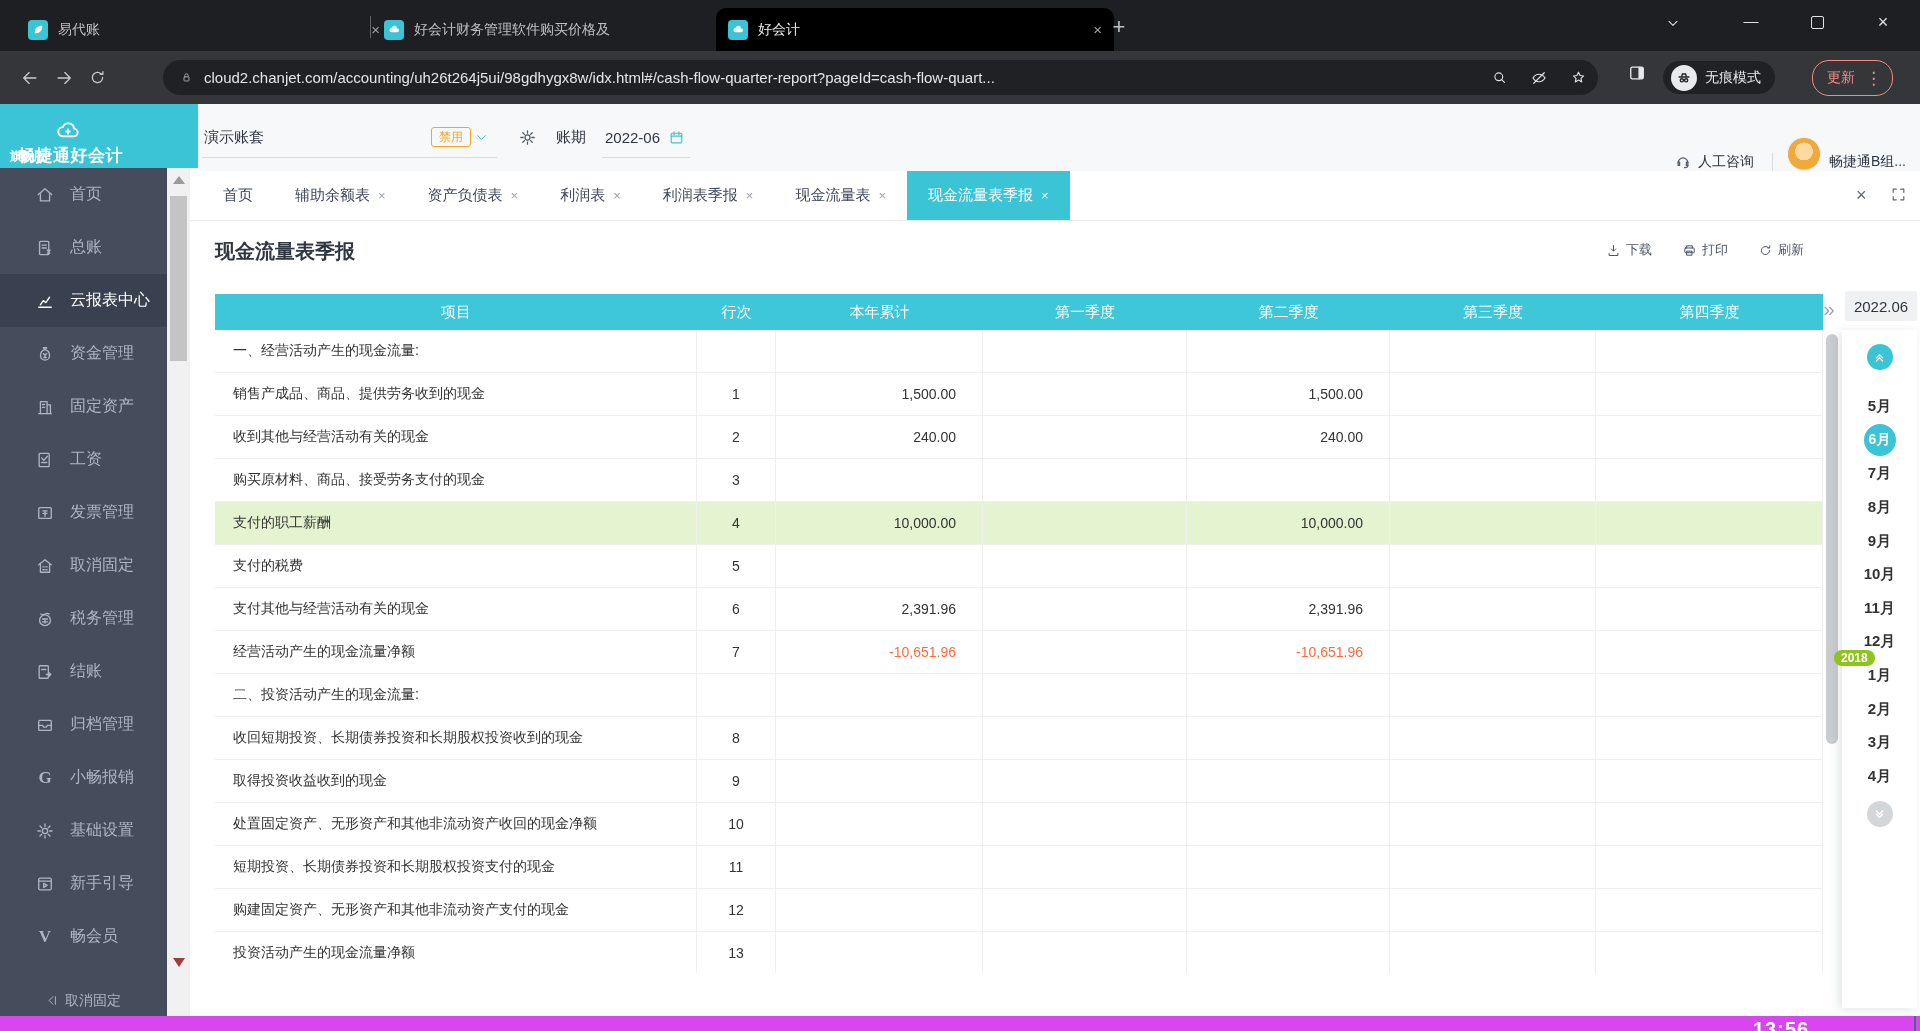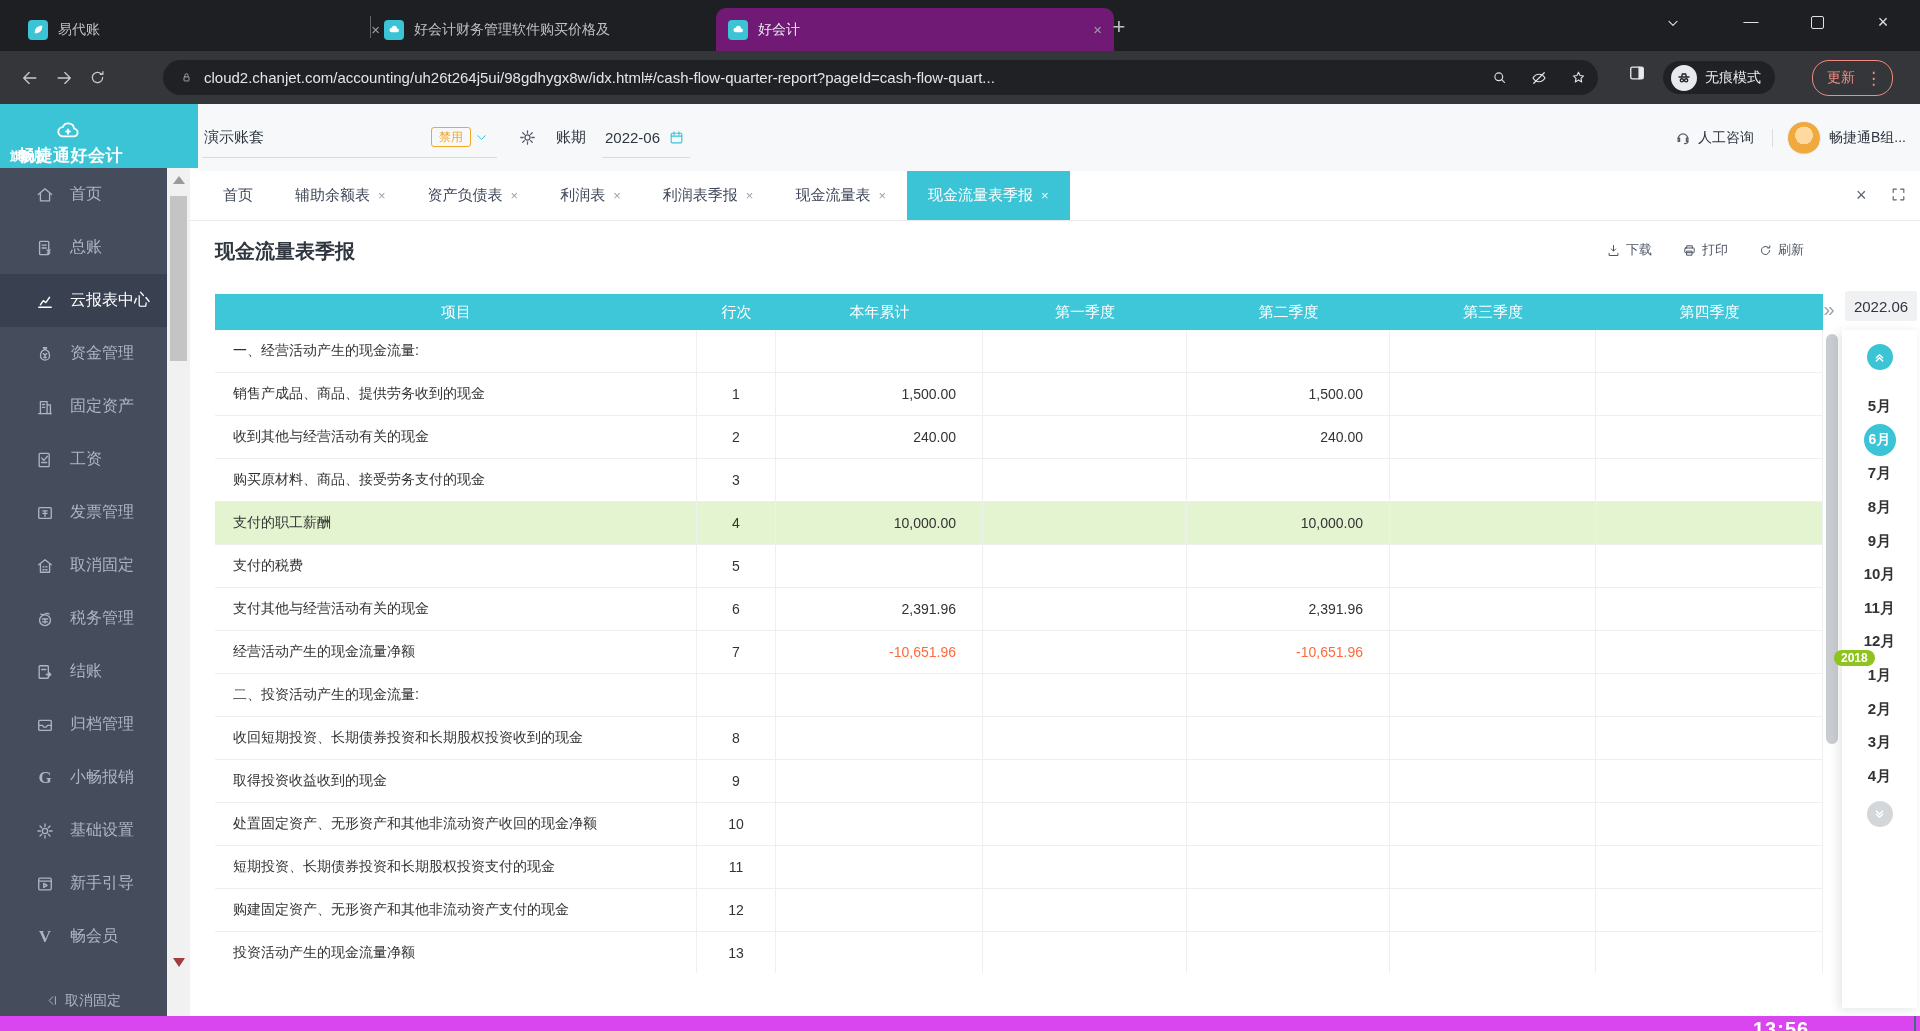--- a/index.html
+++ b/index.html
@@ -6,21 +6,21 @@
   body{width:1920px;height:1031px;overflow:hidden;position:relative;background:#fff;
        font-family:"Liberation Sans","DejaVu Sans",sans-serif;-webkit-font-smoothing:antialiased;}
   .abs{position:absolute;}
   svg{display:block;}
   .ic{stroke:currentColor;fill:none;stroke-width:1.6;stroke-linecap:round;stroke-linejoin:round;}
 
   
   #btabbar{left:0;top:0;width:1920px;height:51px;background:#1e1f23;}
   .btab{position:absolute;top:8px;height:43px;display:flex;align-items:center;padding:0 12px;
         color:#bdc1c6;font-size:14px;border-radius:10px 10px 0 0;}
-  .btab.active{background:#701a75;color:#e8eaed;justify-content:center;}
+  .btab.active{background:#000000;color:#e8eaed;justify-content:center;}
   .btab .fav{width:20px;height:20px;border-radius:4px;background:#3bc4d6;margin-right:10px;flex:0 0 auto;
              display:flex;align-items:center;justify-content:center;}
   .btab .t{flex:1;white-space:nowrap;overflow:hidden;text-overflow:ellipsis;}
   .btab .x{margin-left:10px;color:#9aa0a6;font-size:15px;flex:0 0 auto;cursor:pointer;}
   .tabdiv{position:absolute;top:16px;width:1px;height:22px;background:#5f6368;}
   .winbtn{position:absolute;top:12px;color:#dee1e6;font-size:15px;width:30px;text-align:center;}
   #btn-max{top:15px;}
   #btn-max span{display:inline-block;width:11px;height:11px;border:1.5px solid #dee1e6;border-radius:2px;}
 
   #urlbar{left:0;top:51px;width:1920px;height:53px;background:#35363a;display:flex;align-items:center;}
@@ -42,21 +42,21 @@
   
   #logo{left:0;top:104px;width:198px;height:64px;background:#3bc4d6;color:#fff;}
   #logo .row{position:absolute;left:12px;top:14px;display:flex;align-items:center;flex-direction:column;}
   #logo .nm{font-size:17px;font-weight:bold;margin-left:6px;letter-spacing:.5px;}
   #logo .ed{position:absolute;left:10px;top:44px;font-size:12px;font-weight:bold;}
   #appheader{left:198px;top:104px;width:1722px;height:67px;background:#f7f8fa;}
   .hline{position:absolute;height:1px;background:#d8dbdf;top:53px;}
   .htxt{position:absolute;top:0;height:67px;display:flex;align-items:center;font-size:15px;color:#2f3640;}
   #ban{position:absolute;left:233px;top:23px;border:1px solid #f5a623;color:#f5a623;font-size:12px;
        padding:2px 7px;border-radius:3px;line-height:14px;}
-  #hdr-right{position:absolute;right:14px;top:0;height:67px;display:flex;align-items:center;color:#2f3640;font-size:14px;}
+  #hdr-right{position:absolute;right:14px;top:0;height:67px;display:flex;align-items:flex-end;color:#2f3640;font-size:14px;}
   #avatar{width:32px;height:32px;border-radius:50%;background:radial-gradient(circle at 50% 42%,#ffd9a0 0 36%,#f0a93c 37% 72%,#e2c9a5 73%);
           margin:0 8px 0 14px;border:1px solid #eee;}
   .vdiv{width:1px;height:18px;background:#d9dce0;margin-left:18px;}
 
   
   #sidebar{left:0;top:168px;width:167px;height:848px;background:#454c5c;}
   .side-item{height:53px;display:flex;align-items:center;padding-left:34px;color:#aeb4c2;font-size:16px;cursor:pointer;}
   .side-item .sic{width:22px;height:22px;margin-right:14px;display:flex;align-items:center;justify-content:center;}
   .side-item.active{background:#394050;color:#fff;}
   .letter-ic{font-size:17px;font-weight:bold;font-family:"Liberation Serif",serif;}

